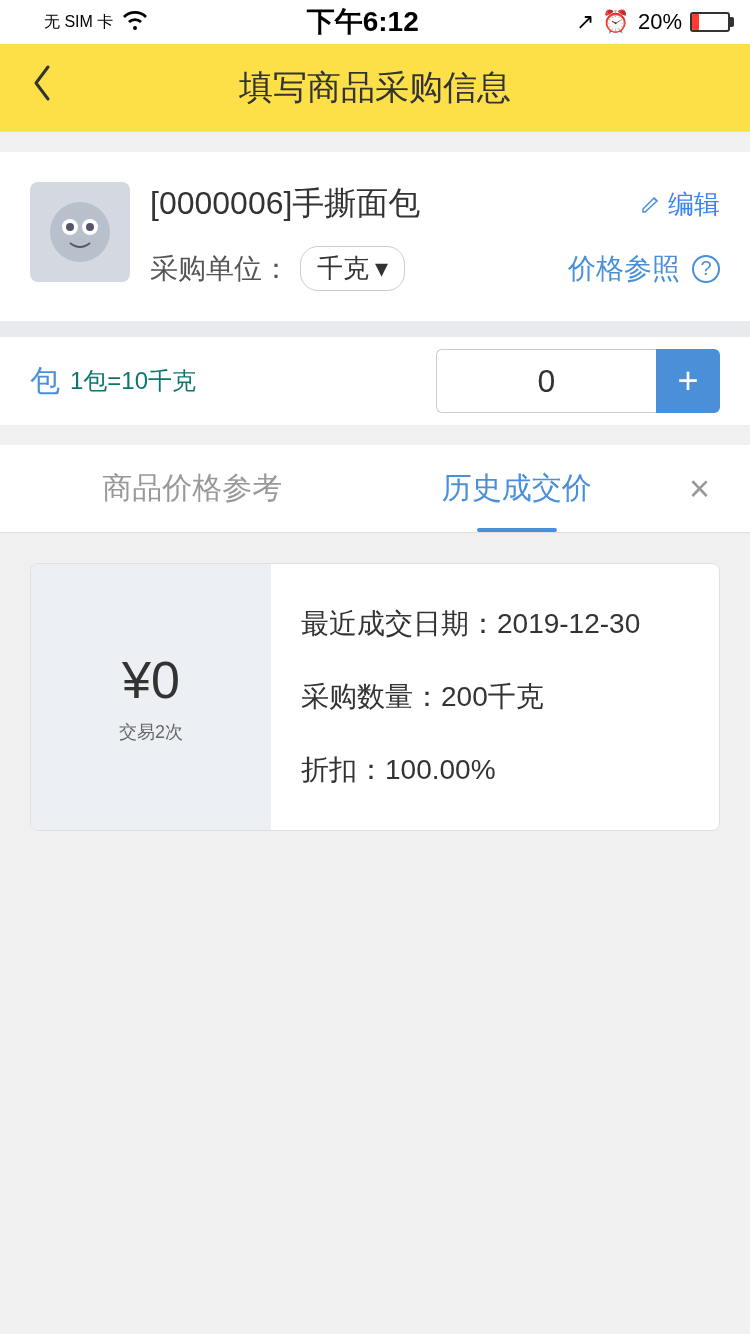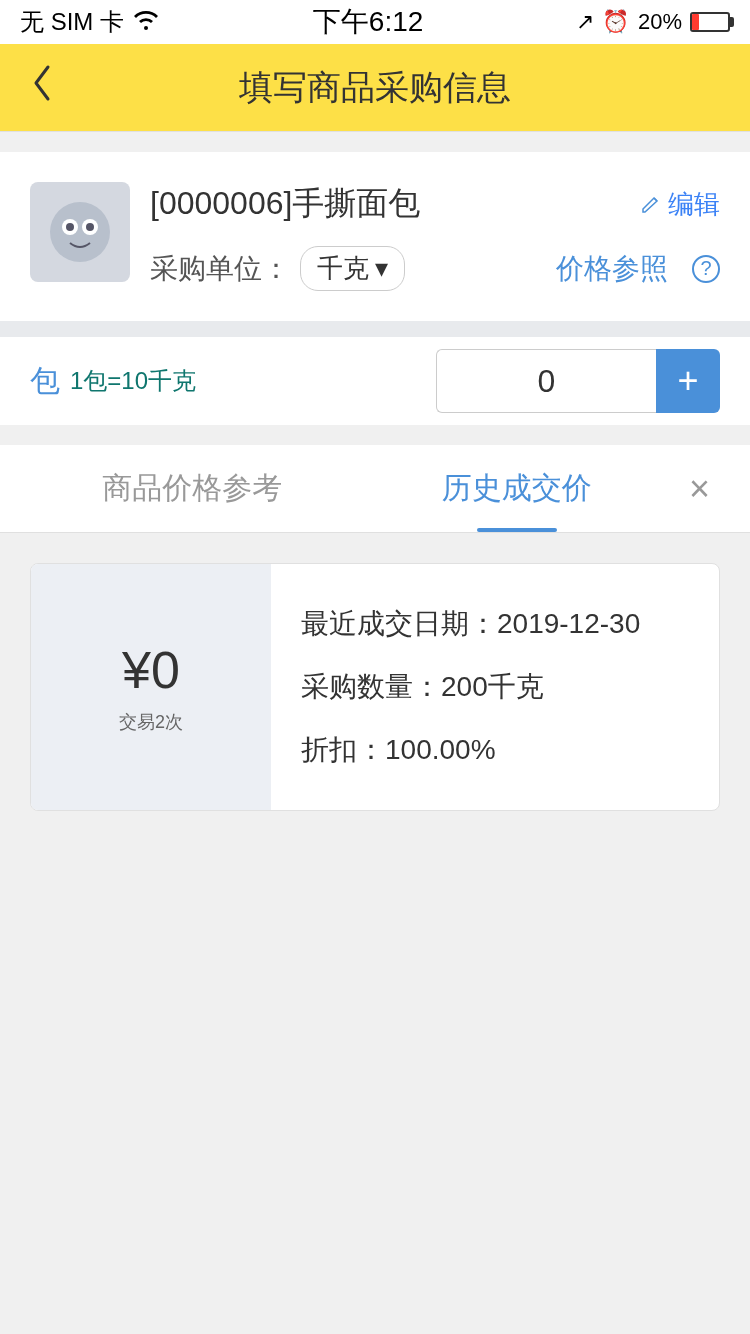--- a/index.html
+++ b/index.html
@@ -21,25 +21,26 @@
       align-items: center;
       justify-content: space-between;
       padding: 0 20px;
       font-size: 24px;
       color: #000;
     }
     .status-left {
       display: flex;
       align-items: center;
       gap: 8px;
-      font-size: 24px;
+      font-size: 16px;
+      margin-left: 24px;
     }
     .status-center {
       font-size: 28px;
-      font-weight: 400;
+      font-weight: 700;
     }
     .status-right {
       display: flex;
       align-items: center;
       gap: 8px;
       font-size: 22px;
     }
     .battery-icon {
       width: 40px;
       height: 20px;
@@ -156,21 +157,21 @@
       display: flex;
       align-items: center;
       gap: 6px;
       cursor: pointer;
     }
     .price-ref {
       font-size: 28px;
       color: #4a90d9;
       display: flex;
       align-items: center;
-      gap: 24px;
+      gap: 12px;
       cursor: pointer;
     }
 
     
     .divider-bar {
       height: 16px;
       background: #e8eaed;
     }
 
     
@@ -301,21 +302,21 @@
     .trans-count {
       font-size: 18px;
       color: #666;
       margin-top: 10px;
     }
     .trans-right {
       flex: 1;
       padding: 40px 30px;
       display: flex;
       flex-direction: column;
-      gap: 24px;
+      gap: 34px;
     }
     .trans-detail-row {
       font-size: 28px;
       color: #333;
       line-height: 1.4;
     }
 
     
   </style>
 </head>

